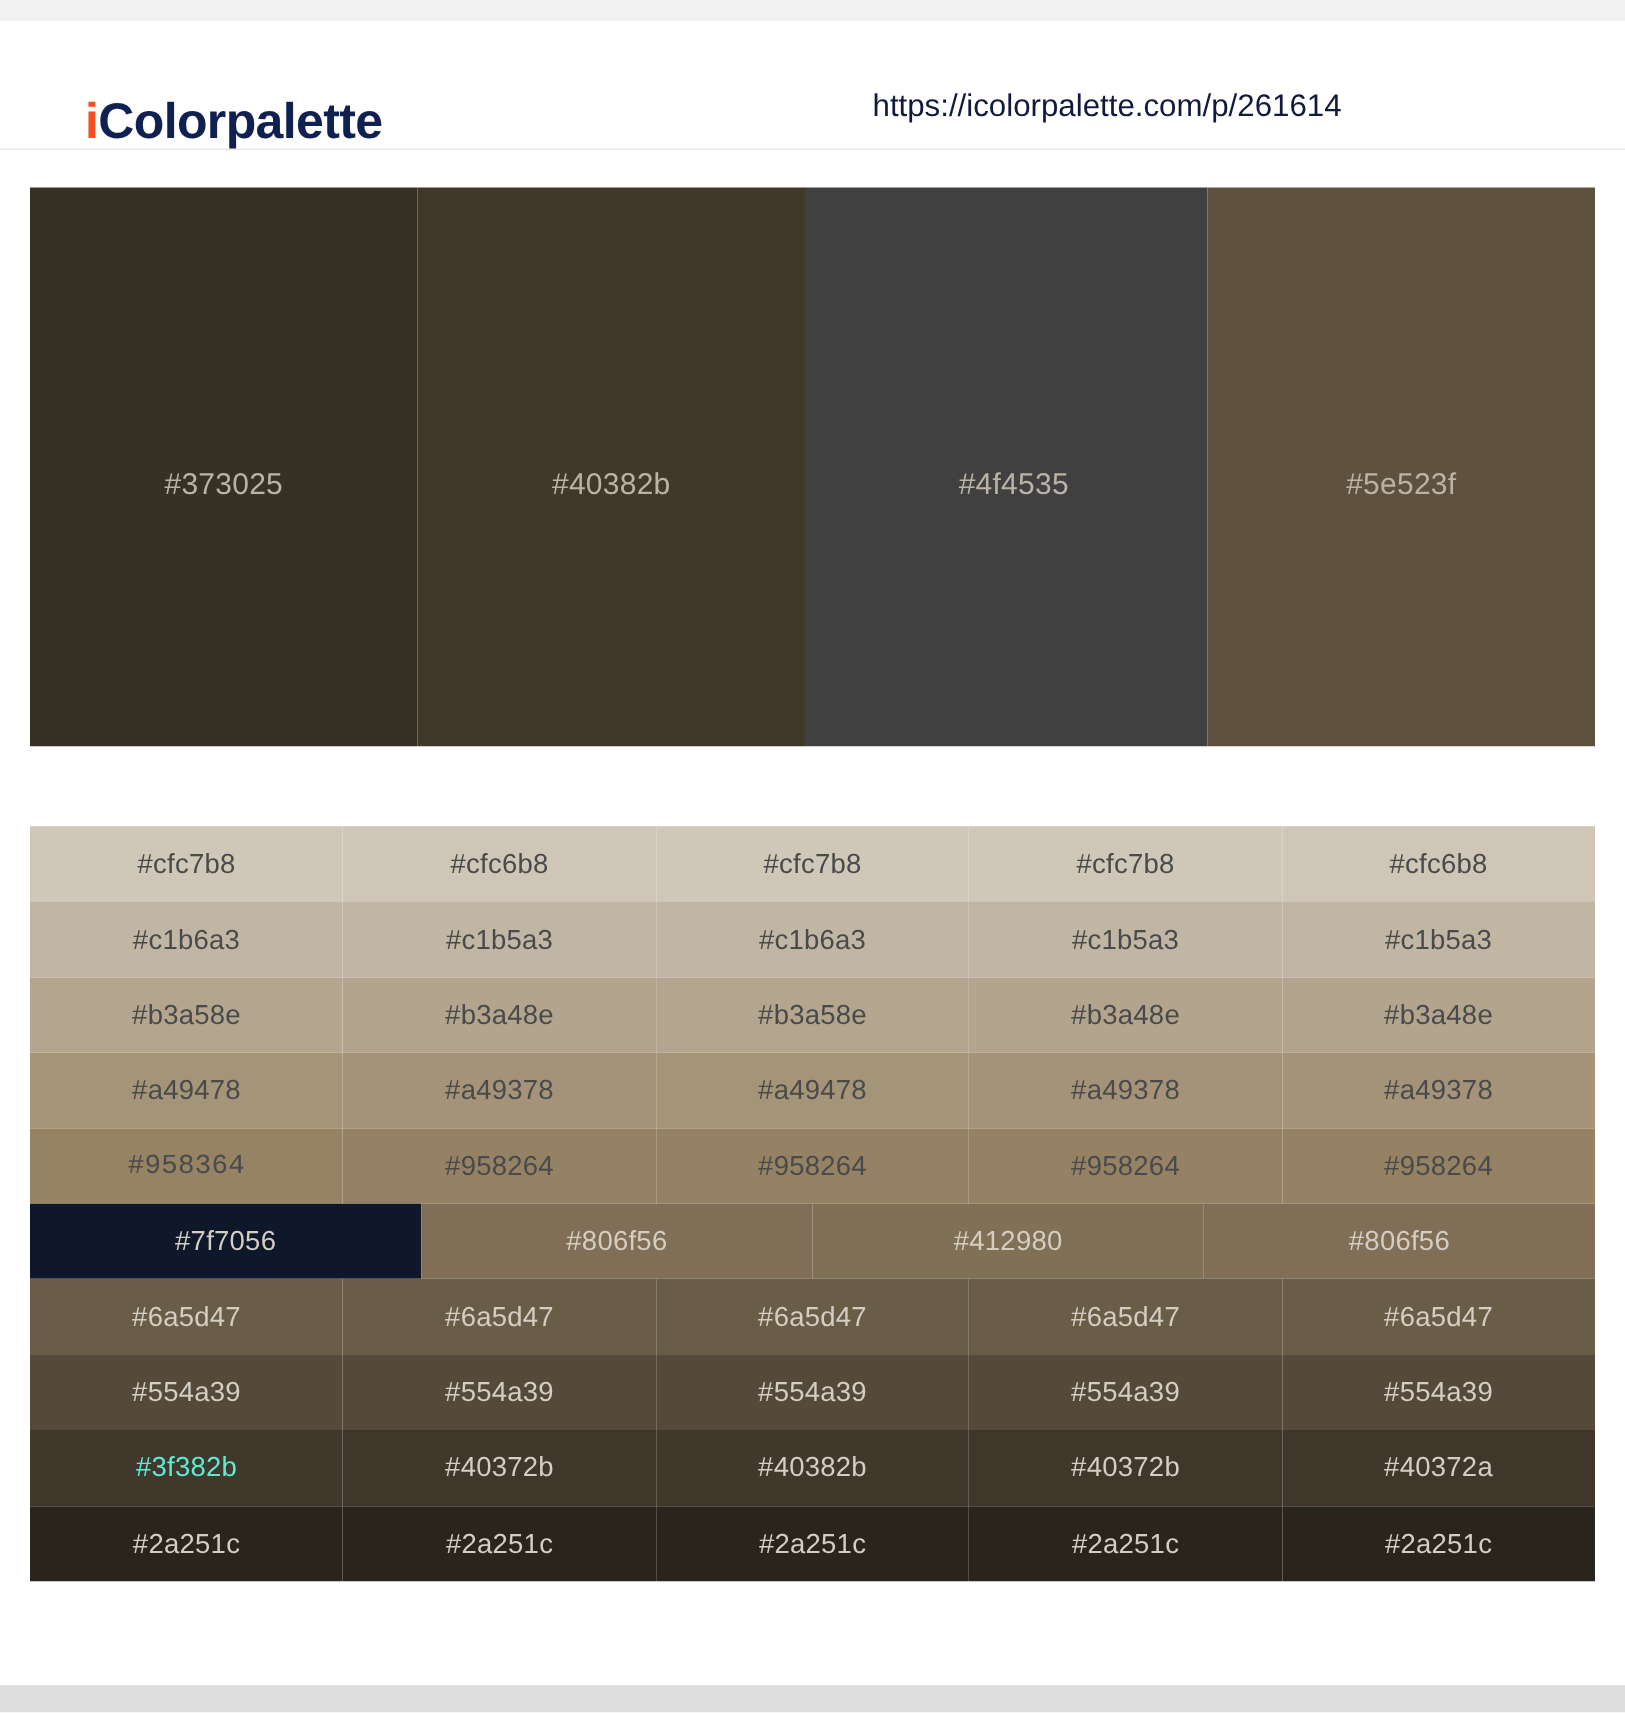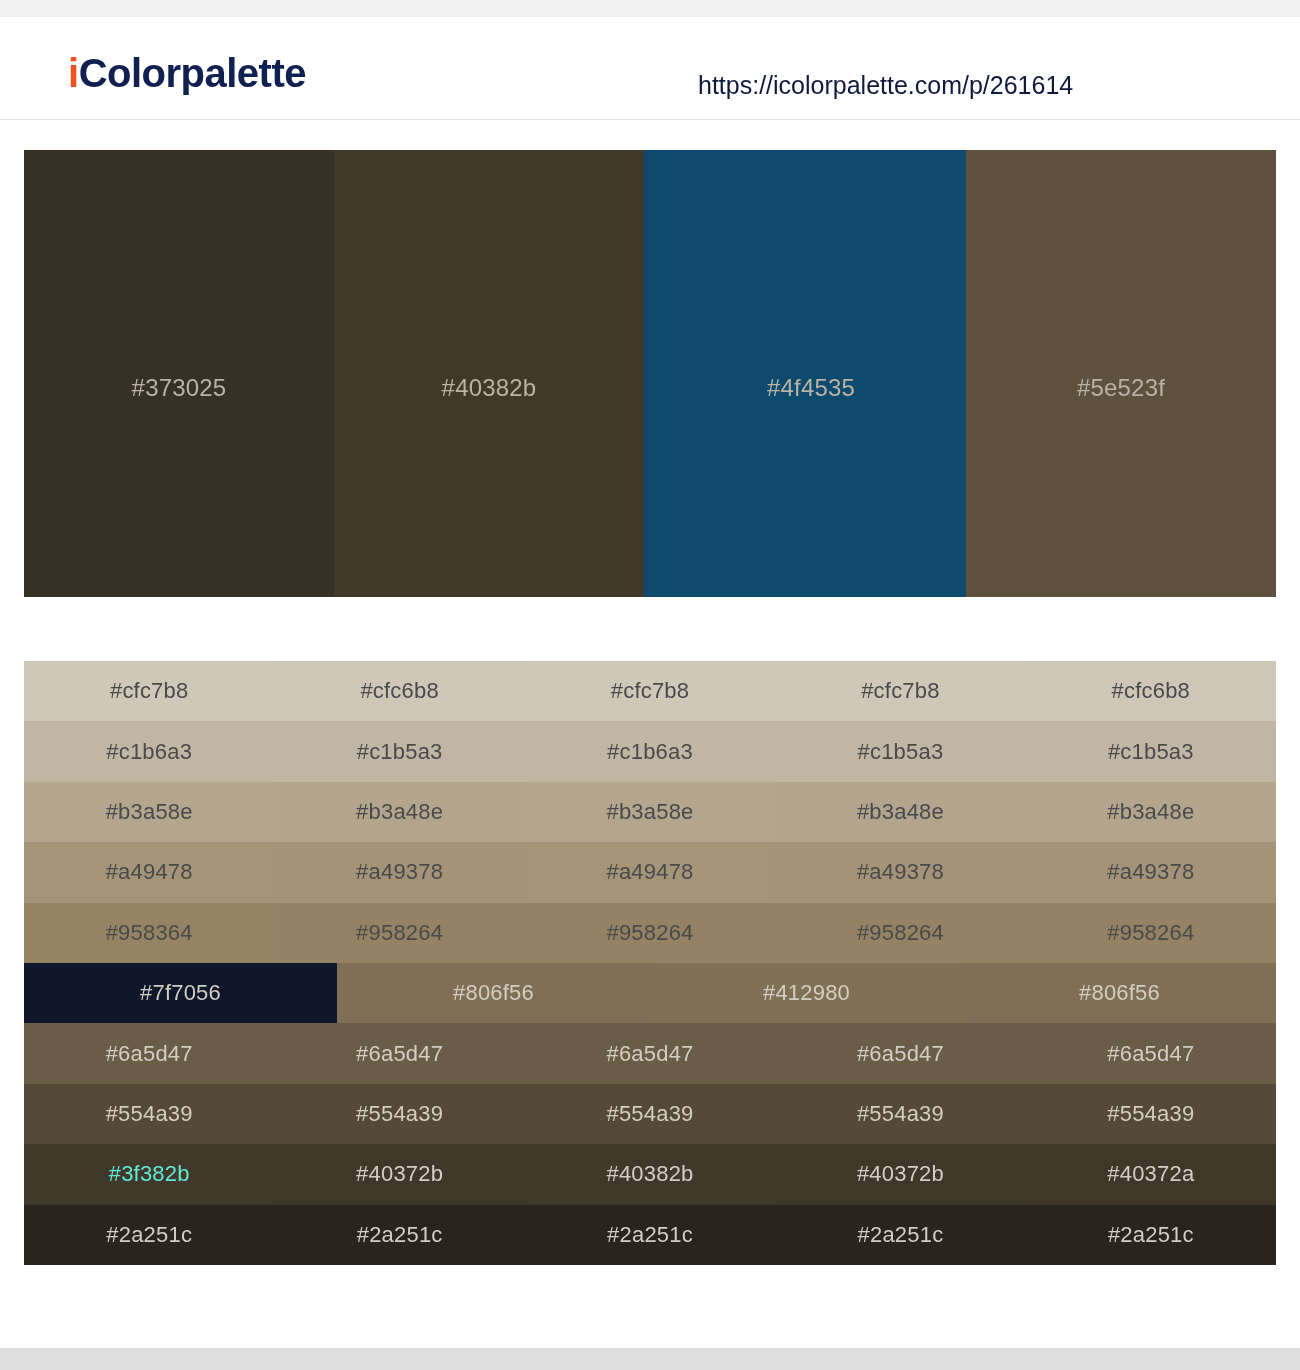--- a/index.html
+++ b/index.html
@@ -34,21 +34,21 @@
     left: 0; top: 17px;
     width: 1300px;
     height: 103px;
     background: #ffffff;
     border-bottom: 1px solid #e4e4e4;
   }
 
   .brand {
     position: absolute;
     left: 68px;
-    top: 36px;
+    top: 60px;
     font-size: 40px;
     font-weight: bold;
     letter-spacing: -0.5px;
     line-height: 1;
     white-space: nowrap;
   }
   .brand .brand-i { color: #f4511e; }
   .brand .brand-rest { color: #102050; }
 
   .page-url {
@@ -144,21 +144,21 @@
     <a class="page-url" href="#">https://icolorpalette.com/p/261614</a>
   </div>
 
   <div class="palette-strip" id="palette-strip">
       <div class="palette-swatch" style="background: rgb(55, 48, 37); text-align: center;">
         <span class="hex-label" style="color: rgb(185, 178, 165);">#373025</span>
       </div>
       <div class="palette-swatch" style="background: rgb(64, 56, 43);">
         <span class="hex-label" style="color: rgb(185, 178, 165);">#40382b</span>
       </div>
-      <div class="palette-swatch" style="background: #0c4a6e; padding-left: 12px;">
+      <div class="palette-swatch" style="background: #404040; padding-left: 12px;">
         <span class="hex-label" style="color: rgb(185, 178, 165);">#4f4535</span>
       </div>
       <div class="palette-swatch" style="background: rgb(94, 82, 63);">
         <span class="hex-label" style="color: rgb(185, 178, 165);">#5e523f</span>
       </div>
     </div>
 
   <div class="shades-table" id="shades-table">
       <div class="shade-row">
         <div class="shade-cell" style="background: rgb(207, 199, 184);">
@@ -223,21 +223,21 @@
         </div>
         <div class="shade-cell" style="background: rgb(164, 147, 120);">
           <span class="hex-label" style="color: rgb(74, 74, 74);">#a49378</span>
         </div>
         <div class="shade-cell" style="background: rgb(164, 147, 120);">
           <span class="hex-label" style="color: rgb(74, 74, 74);">#a49378</span>
         </div>
       </div>
       <div class="shade-row">
         <div class="shade-cell" style="background: rgb(149, 131, 100);">
-          <span class="hex-label" style="color: rgb(74, 74, 74);">#958364</span>
+          <span class="hex-label" style="color: rgb(74, 74, 74); font-family: Liberation Mono, monospace;">#958364</span>
         </div>
         <div class="shade-cell" style="background: rgb(149, 130, 100);">
           <span class="hex-label" style="color: rgb(74, 74, 74);">#958264</span>
         </div>
         <div class="shade-cell" style="background: rgb(149, 130, 100);">
           <span class="hex-label" style="color: rgb(74, 74, 74);">#958264</span>
         </div>
         <div class="shade-cell" style="background: rgb(149, 130, 100);">
           <span class="hex-label" style="color: rgb(74, 74, 74);">#958264</span>
         </div>

